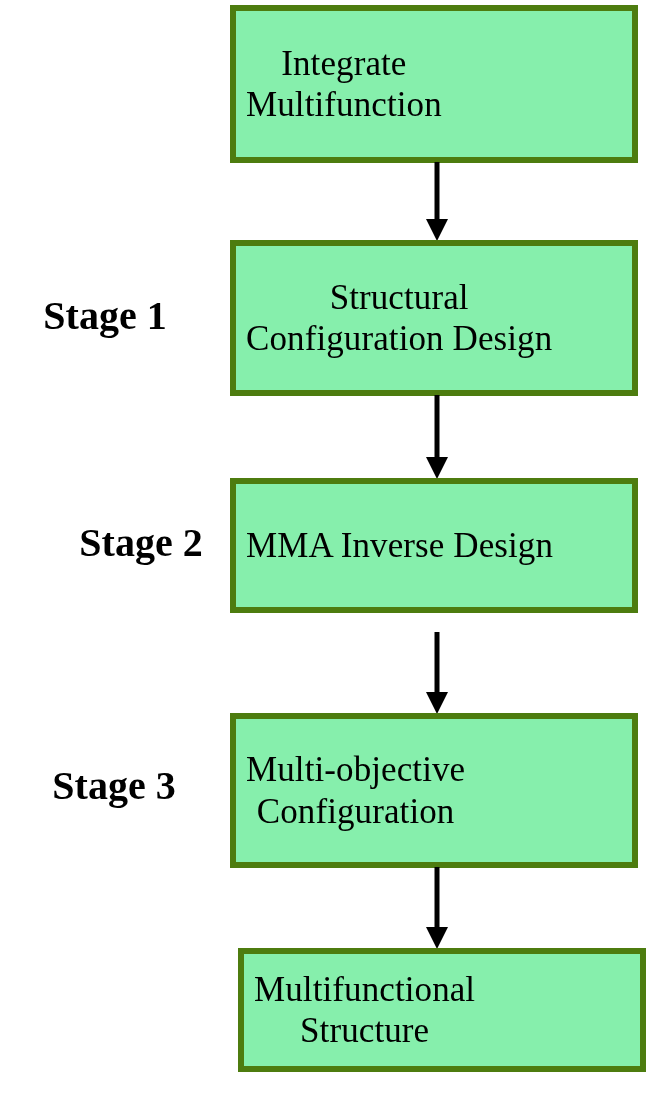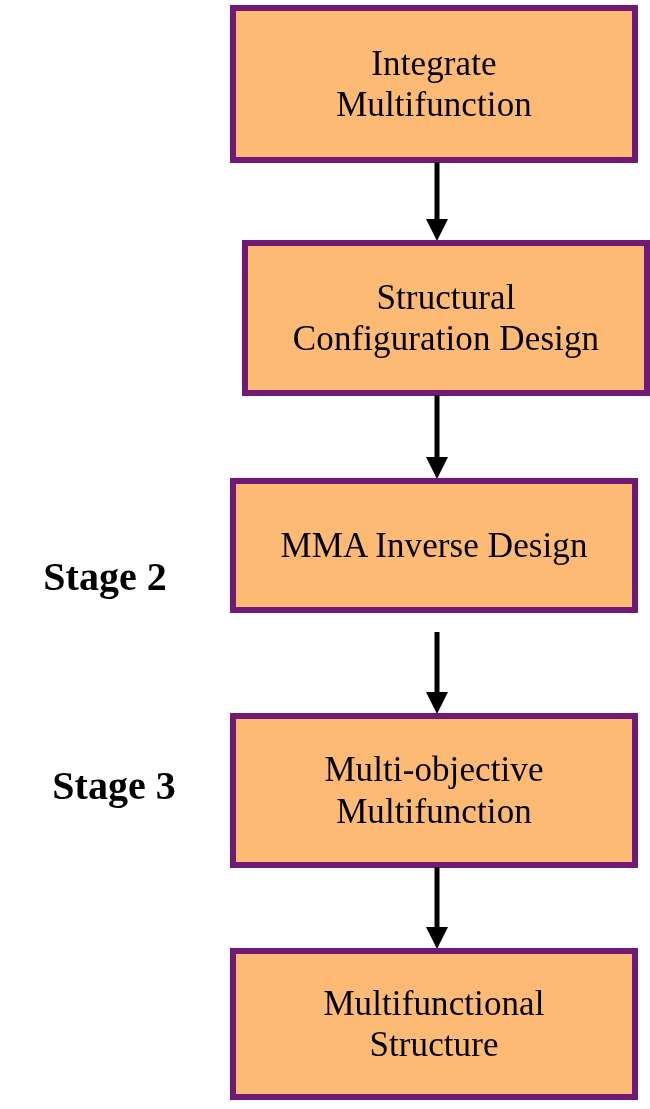--- a/index.html
+++ b/index.html
@@ -22,57 +22,56 @@
     width: 650px;
     height: 1109px;
   }
 
   
   .node {
     position: absolute;
     left: 230px;
     width: 408px;
     box-sizing: border-box;
-    border: 6px solid #701a75;
-    background: #fdba74;
+    border: 6px solid #4d7c0f;
+    background: #86efac;
     display: flex;
     align-items: center;
-    justify-content: center;
     text-align: center;
   }
   .node-label {
     font-family: "Liberation Serif", "DejaVu Serif", serif;
     font-size: 35px;
     line-height: 1.18;
     color: #000000;
     letter-spacing: 0.1px;
     padding: 0 10px;
     white-space: pre-line;
   }
 
   #node-0 { top: 5px;   height: 158px; }
-  #node-1 { top: 240px; height: 156px; margin-left: 12px; }
+  #node-1 { top: 240px; height: 156px; }
   #node-2 { top: 478px; height: 135px; }
   #node-3 { top: 713px; height: 155px; }
-  #node-4 { top: 948px; height: 152px; }
+  #node-4 { top: 948px; height: 124px; margin-left: 8px; }
 
   
   .stage-label {
     position: absolute;
     left: 0px;
     width: 210px;
     text-align: center;
     font-family: "Liberation Serif", "DejaVu Serif", serif;
     font-weight: bold;
     font-size: 40px;
     color: #000000;
     white-space: nowrap;
   }
   #stage-0 { top: 292px; }
-  #stage-1 { top: 553px; }
+  #stage-1 { top: 519px; margin-left: 36px; }
   #stage-2 { top: 762px; padding-left: 9px; }
 
   
   .connector {
     position: absolute;
     left: 414px;
     width: 46px;
   }
   #conn-0 { top: 162px; height: 80px; }
   #conn-1 { top: 395px; height: 85px; }
@@ -89,20 +88,21 @@
 Multifunction</span>
   </div>
 
   <div class="connector" id="conn-0">
     <svg width="46" height="80" viewBox="0 0 46 80">
       <line x1="23" y1="0" x2="23" y2="63" stroke="#000000" stroke-width="5"></line>
       <polygon points="23,79 12,57 34,57" fill="#000000"></polygon>
     </svg>
   </div>
 
+  <div class="stage-label" id="stage-0">Stage 1</div>
 
   <div class="node" id="node-1">
     <span class="node-label">Structural
 Configuration Design</span>
   </div>
 
   <div class="connector" id="conn-1">
     <svg width="46" height="85" viewBox="0 0 46 85">
       <line x1="23" y1="0" x2="23" y2="68" stroke="#000000" stroke-width="5"></line>
       <polygon points="23,84 12,62 34,62" fill="#000000"></polygon>
@@ -119,21 +119,21 @@
     <svg width="46" height="83" viewBox="0 0 46 83">
       <line x1="23" y1="0" x2="23" y2="66" stroke="#000000" stroke-width="5"></line>
       <polygon points="23,82 12,60 34,60" fill="#000000"></polygon>
     </svg>
   </div>
 
   <div class="stage-label" id="stage-2">Stage 3</div>
 
   <div class="node" id="node-3">
     <span class="node-label">Multi-objective
-Multifunction</span>
+Configuration</span>
   </div>
 
   <div class="connector" id="conn-3">
     <svg width="46" height="83" viewBox="0 0 46 83">
       <line x1="23" y1="0" x2="23" y2="66" stroke="#000000" stroke-width="5"></line>
       <polygon points="23,82 12,60 34,60" fill="#000000"></polygon>
     </svg>
   </div>
 
   <div class="node" id="node-4">

